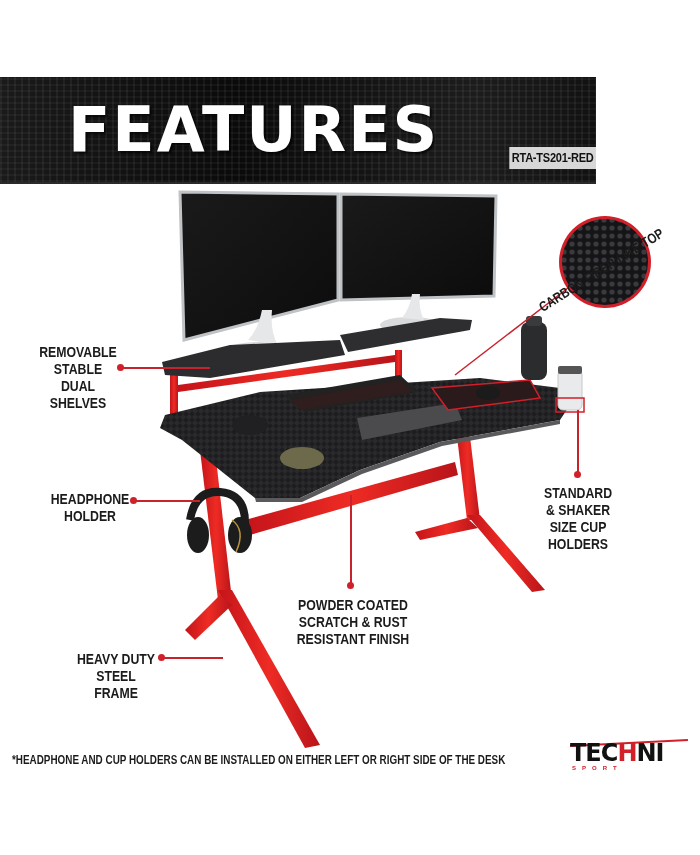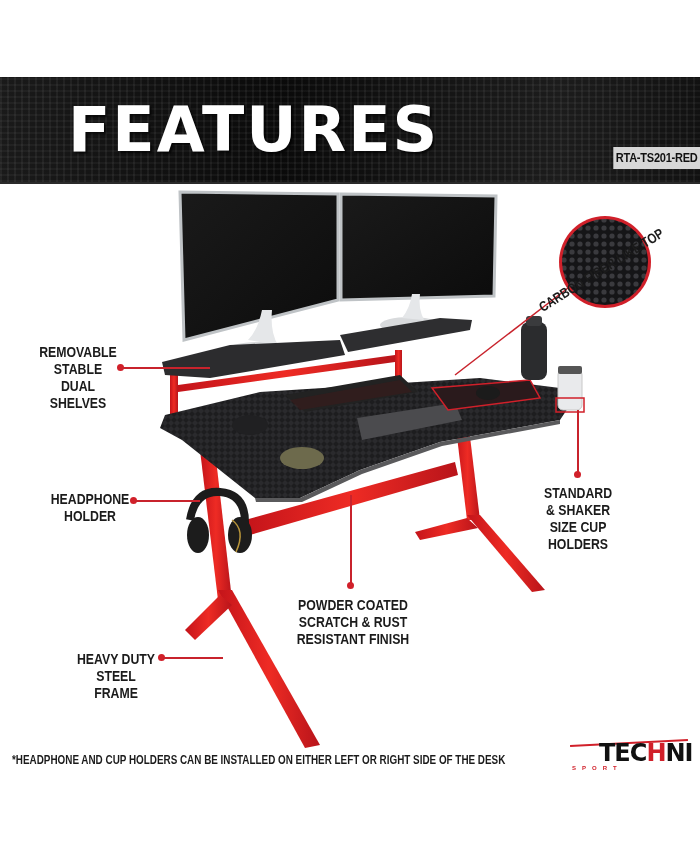--- a/index.html
+++ b/index.html
@@ -1,18 +1,18 @@
 <!DOCTYPE html>
 <html><head>
   <meta charset="utf-8">
   <style>
     html, body { margin: 0; padding: 0; background: #ffffff; }
     body { width: 700px; height: 855px; position: relative; overflow: hidden; font-family: "Liberation Sans", sans-serif; }
     .banner {
-      position: absolute; left: 0; top: 77px; width: 700px; height: 105px;
+      position: absolute; left: 0; top: 77px; width: 596px; height: 105px;
       background-color: #0d0d0d;
       background-image:
         repeating-linear-gradient(90deg, rgba(255,255,255,0.05) 0 2px, rgba(0,0,0,0) 2px 7px),
         repeating-linear-gradient(0deg, rgba(255,255,255,0.04) 0 2px, rgba(0,0,0,0) 2px 6px),
         linear-gradient(90deg, #1a1a1a, #0a0a0a 40%, #1c1c1c 80%, #111);
       border-bottom: 2px solid #2a2a2a;
     }
     .banner-title {
       position: absolute; left: 68px; top: 8px;
       font-family: "DejaVu Sans", sans-serif; font-weight: bold; font-size: 62px;
@@ -34,21 +34,21 @@
     .hline { position: absolute; height: 2px; background: #c8232c; }
     .vline { position: absolute; width: 2px; background: #c8232c; }
     .footnote {
       position: absolute; left: 12px; top: 752px; font-weight: bold; font-size: 13px; color: #1b1b1b;
       font-family: "Liberation Sans", sans-serif; transform: scaleX(0.76); transform-origin: left center;
       white-space: nowrap; text-transform: uppercase;
     }
     .logo { position: absolute; left: 570px; top: 740px; width: 120px; height: 36px; }
     .logo-word {
       font-family: "DejaVu Sans", sans-serif; font-weight: bold; font-size: 24px; color: #111;
-      letter-spacing: -1px; position: absolute; left: 0; top: 0; line-height: 26px; margin-left: 29px;
+      letter-spacing: -1px; position: absolute; left: 0; top: 0; line-height: 26px;
     }
     .logo-word .red { color: #d1202a; }
     .logo-sub {
       position: absolute; left: 2px; top: 25px; font-size: 6px; letter-spacing: 6px; color: #d1202a;
       font-family: "Liberation Sans", sans-serif; font-weight: bold;
     }
     .logo-swoosh { position: absolute; left: 0; top: 2px; width: 118px; height: 2px; background: #d1202a; transform: rotate(-3deg); }
     .scene { position: absolute; left: 0; top: 0; width: 700px; height: 855px; }
     .zoom-circle-text {
       position: absolute; left: 540px; top: 300px; font-weight: bold; font-size: 14px; color: #1b1b1b;

